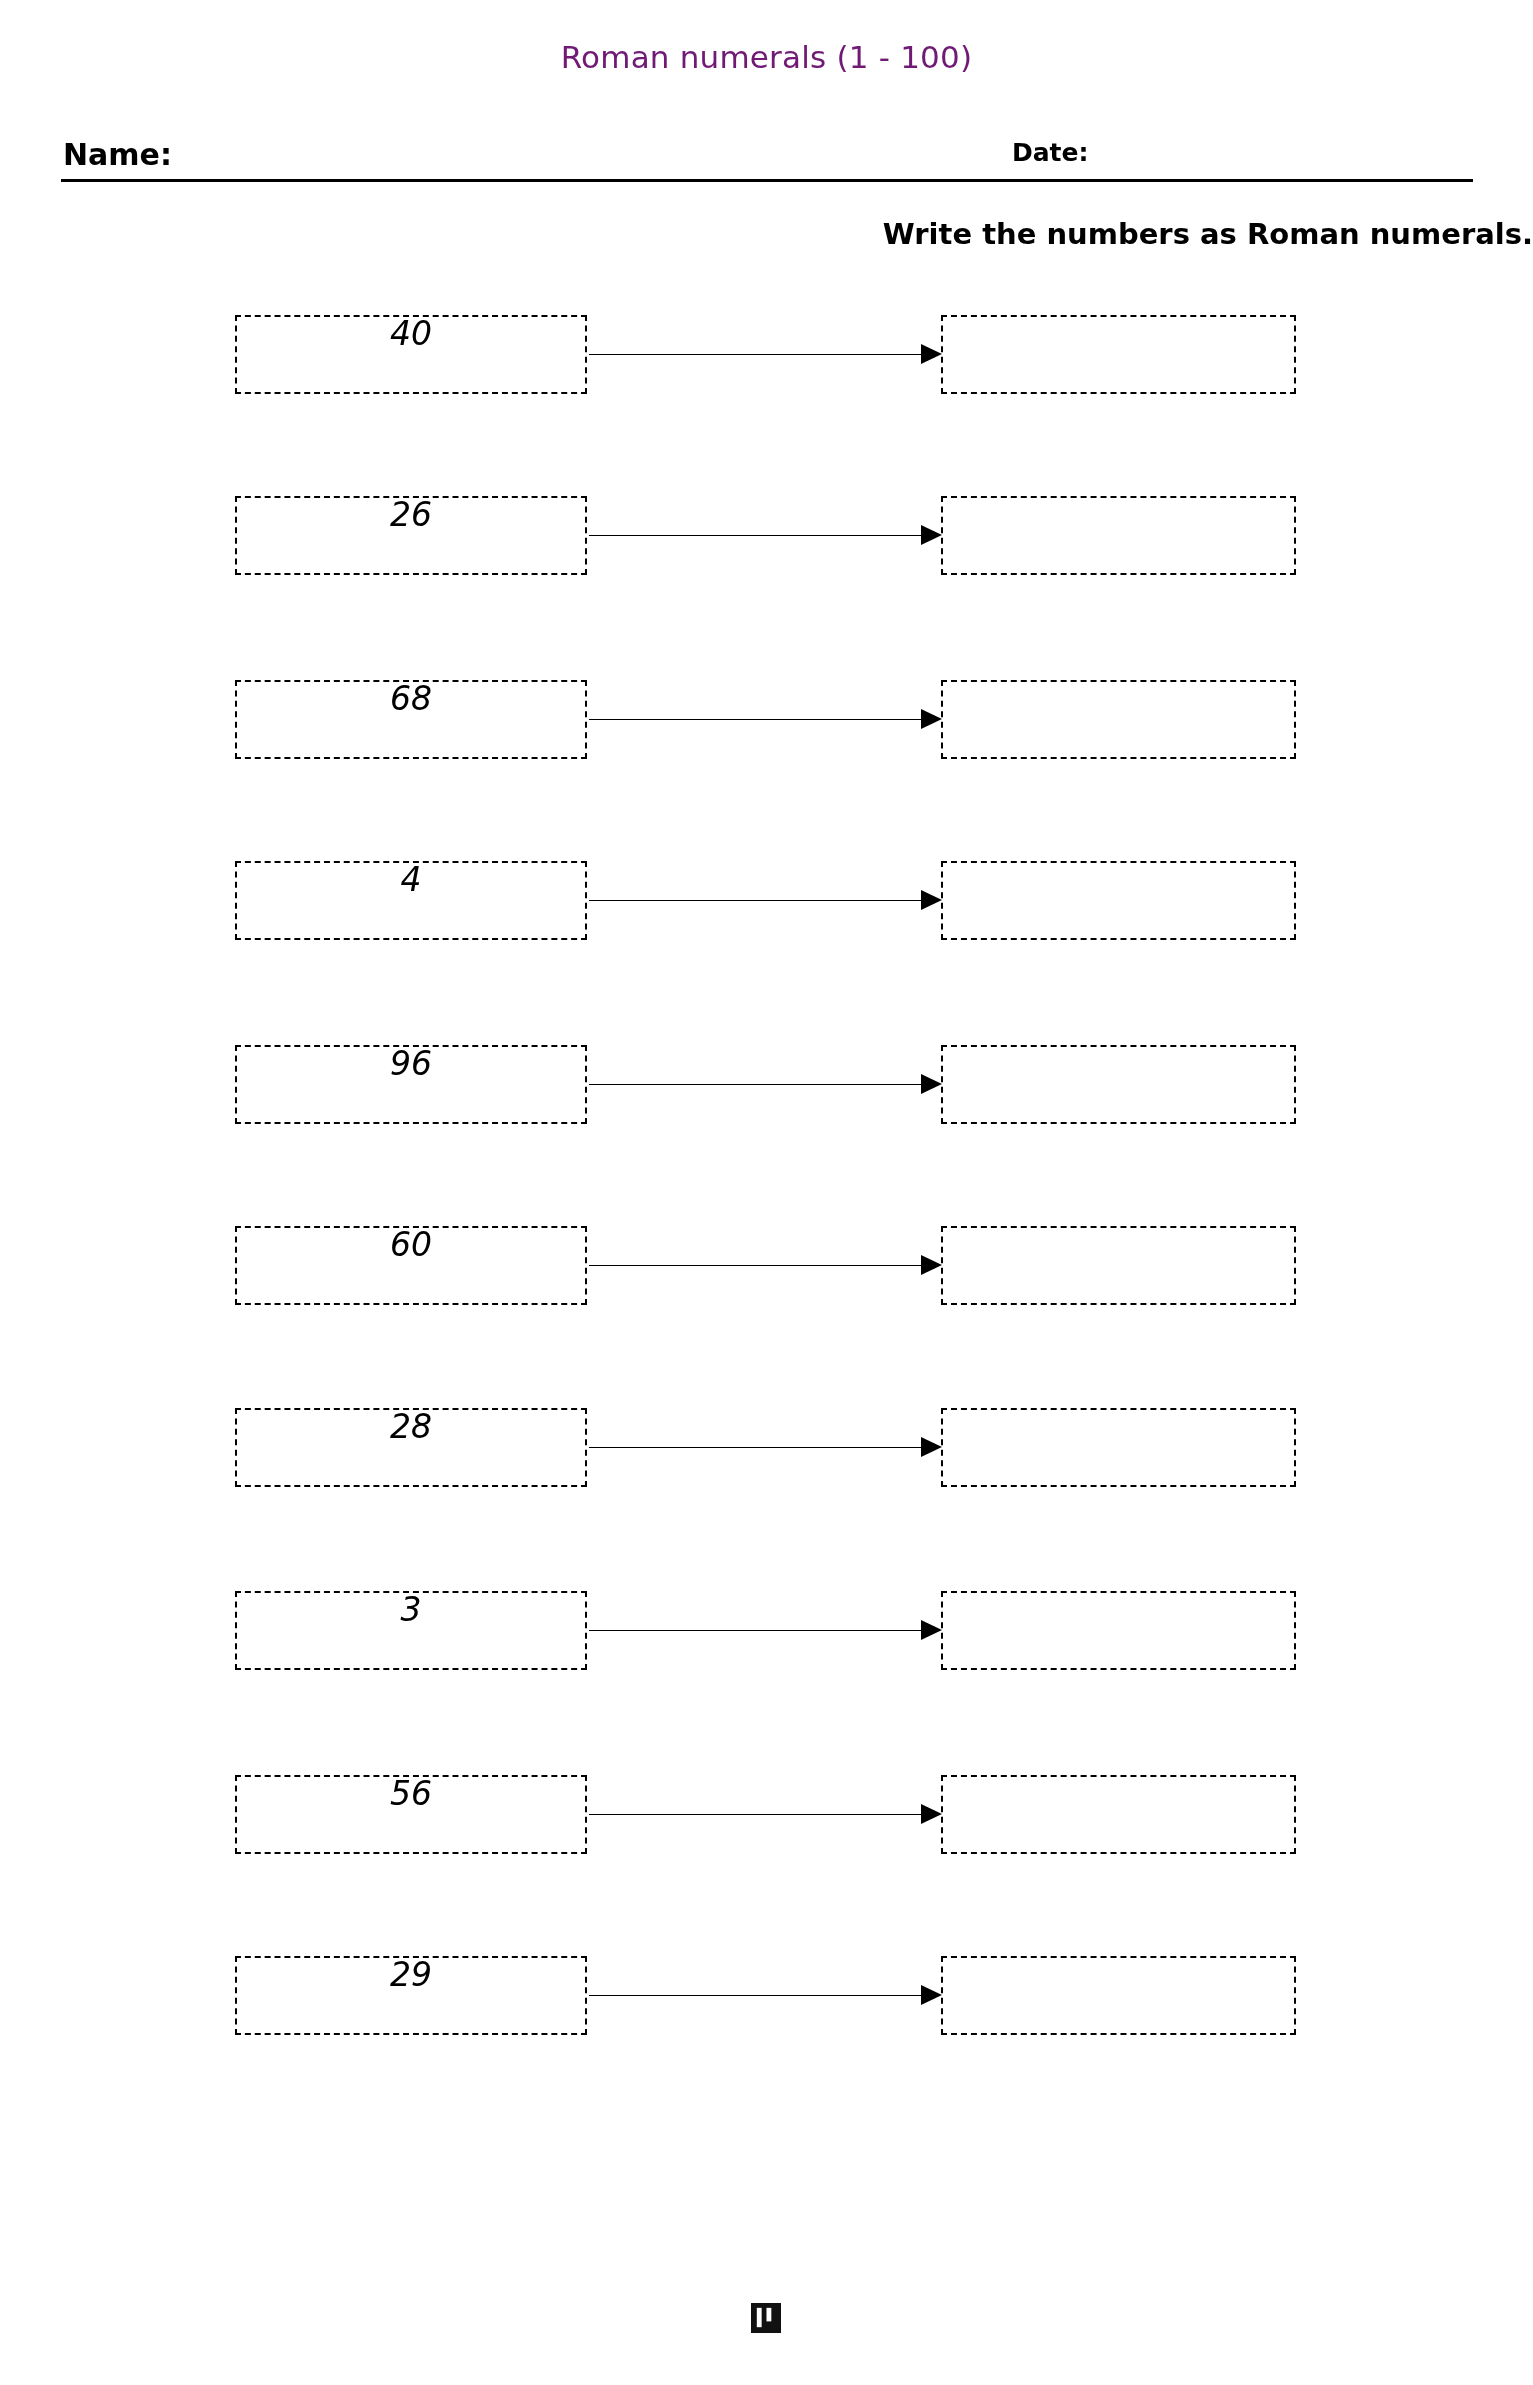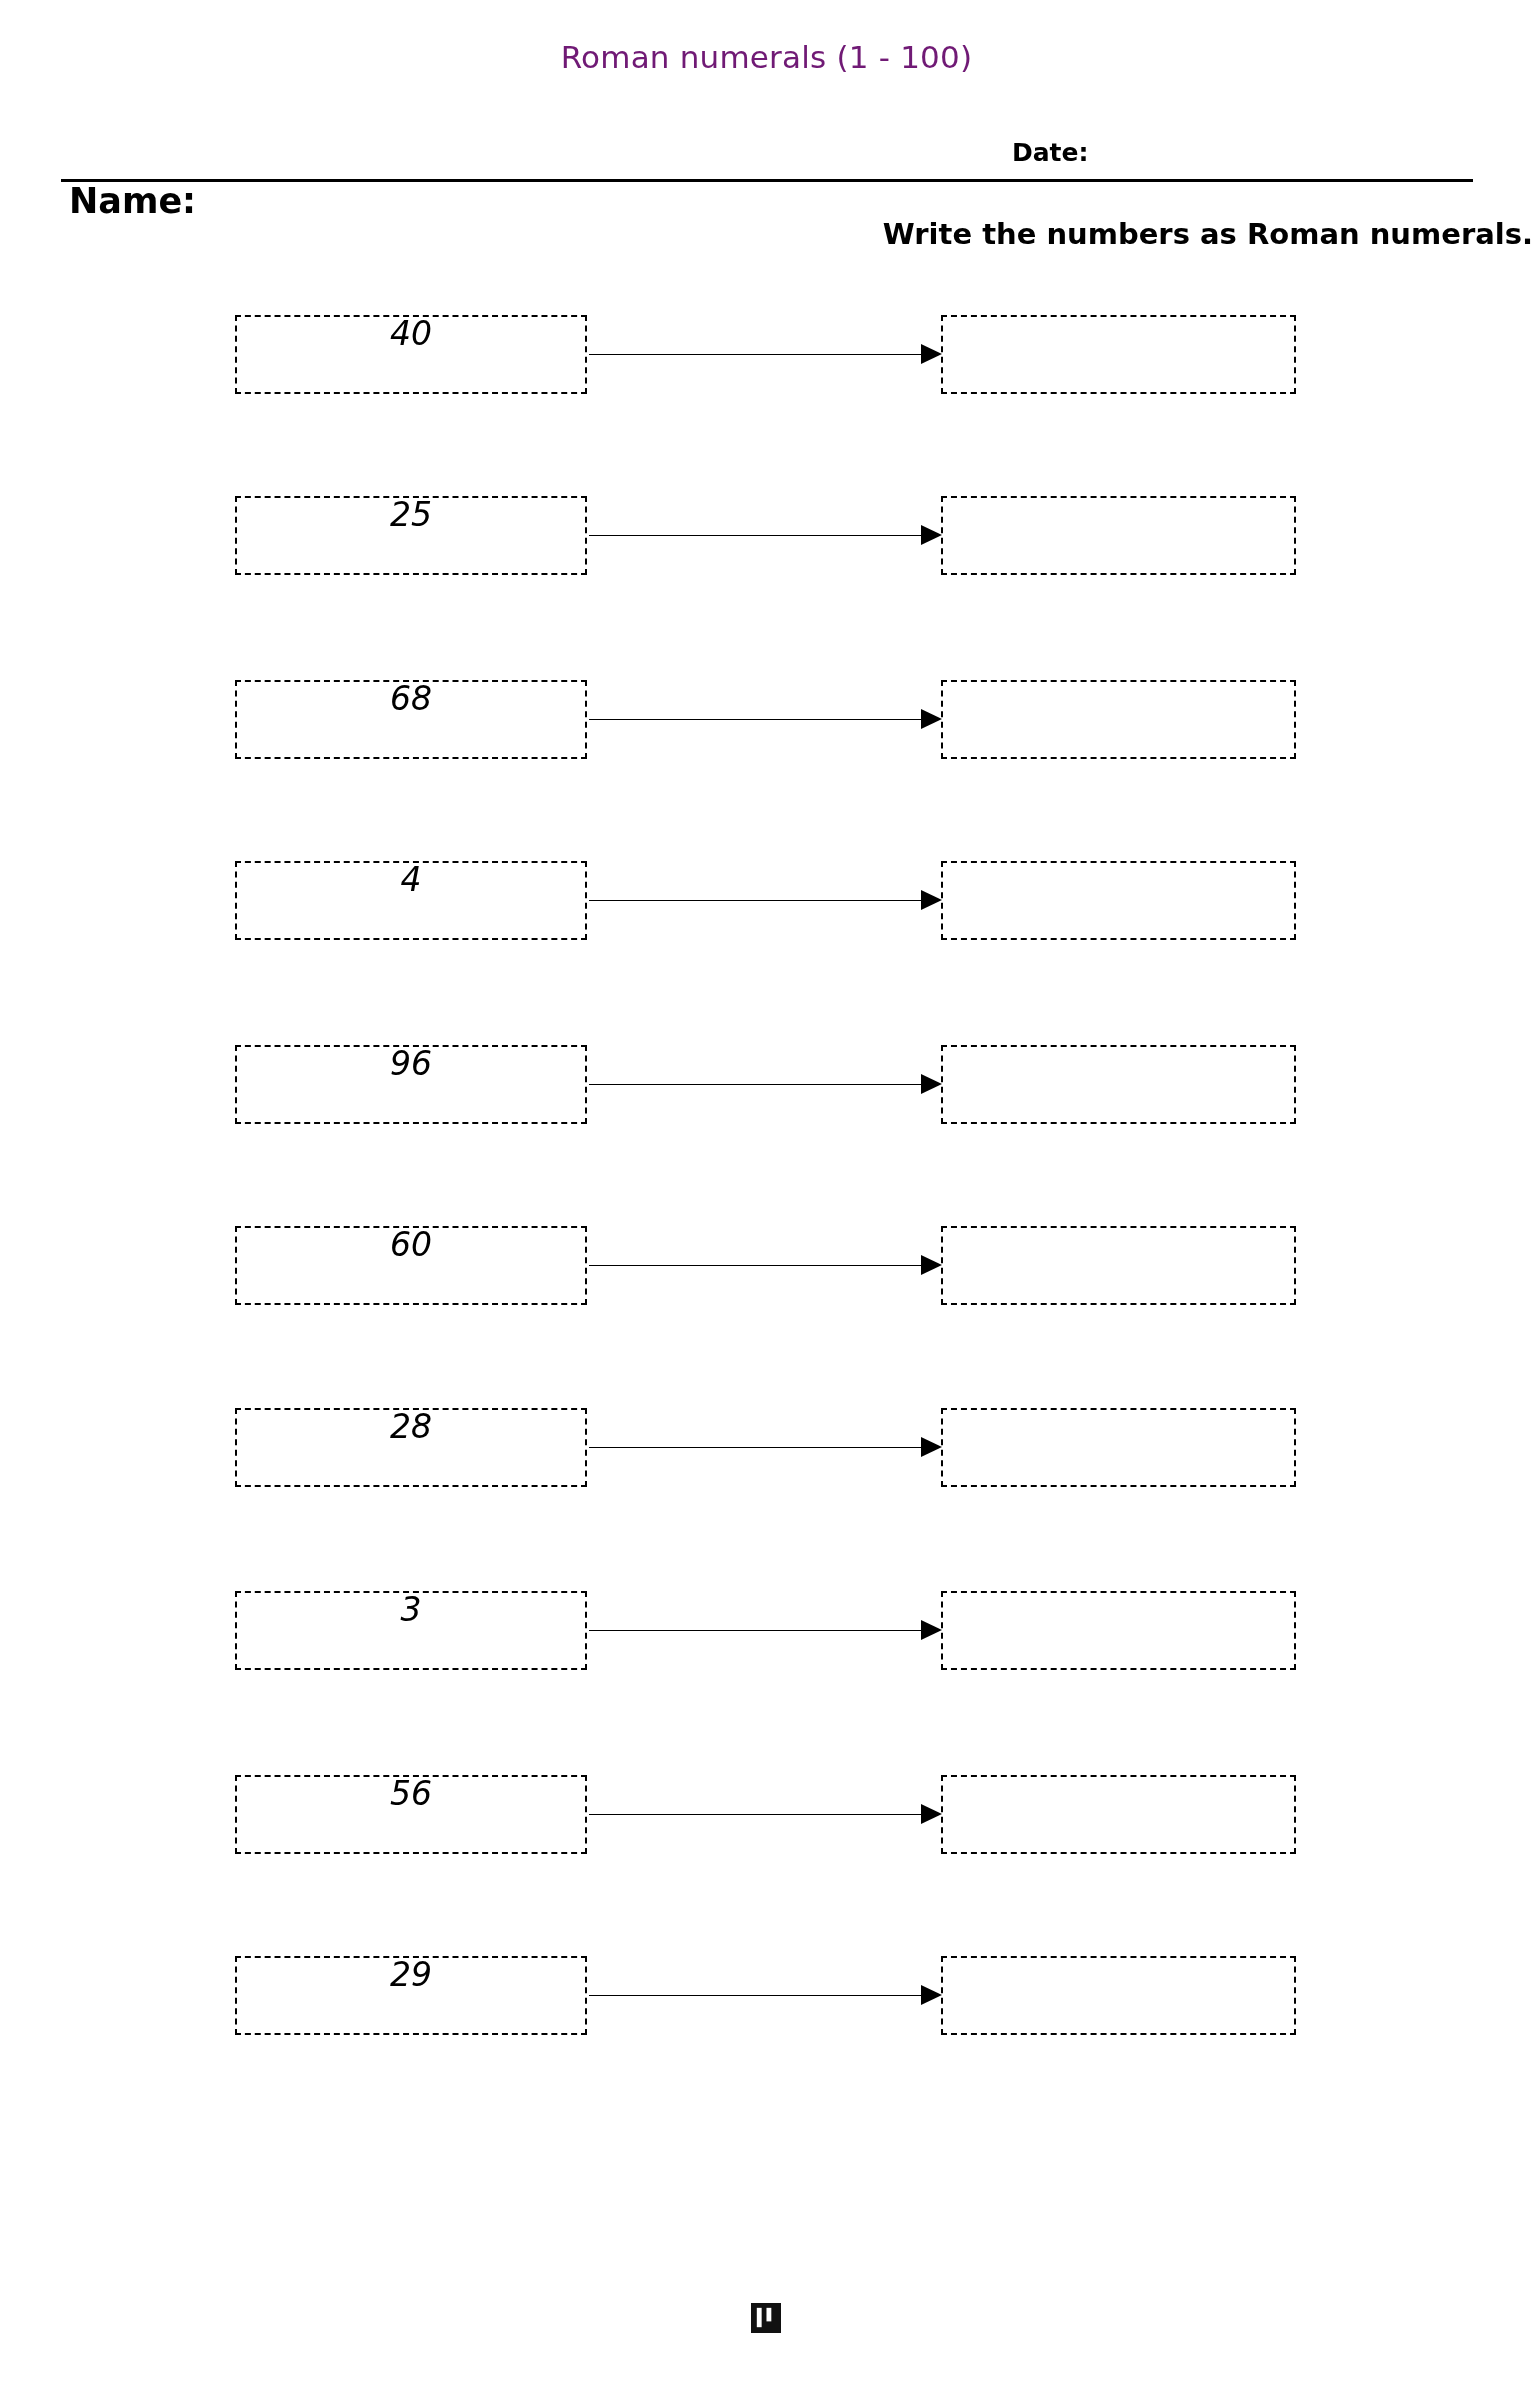--- a/index.html
+++ b/index.html
@@ -32,26 +32,25 @@
 
   .meta-row {
     position: absolute;
     top: 140px;
     left: 61px;
     width: 1412px;
     height: 39px;
   }
   .meta-name {
     position: absolute;
-    left: 8px;
-    top: 0;
-    font-size: 35px;
+    left: 2px;
+    top: 0;
+    font-size: 30px;
     font-weight: 700;
     line-height: 1;
-    margin-top: 44px;
   }
   .meta-date {
     position: absolute;
     left: 951px;
     top: 0;
     font-size: 25px;
     font-weight: 700;
     line-height: 1;
   }
   .meta-rule {
@@ -171,21 +170,21 @@
         <span class="num-value">40</span>
       </div>
       <div class="arrow">
         <div class="arrow-line"></div>
         <div class="arrow-head"></div>
       </div>
       <div class="answer-box"><span class="num-value"></span></div>
     </div>
     <div class="ex-row" style="top: 496px;">
       <div class="num-box">
-        <span class="num-value">25</span>
+        <span class="num-value">26</span>
       </div>
       <div class="arrow">
         <div class="arrow-line"></div>
         <div class="arrow-head"></div>
       </div>
       <div class="answer-box"><span class="num-value"></span></div>
     </div>
     <div class="ex-row" style="top: 680px;">
       <div class="num-box">
         <span class="num-value">68</span>

